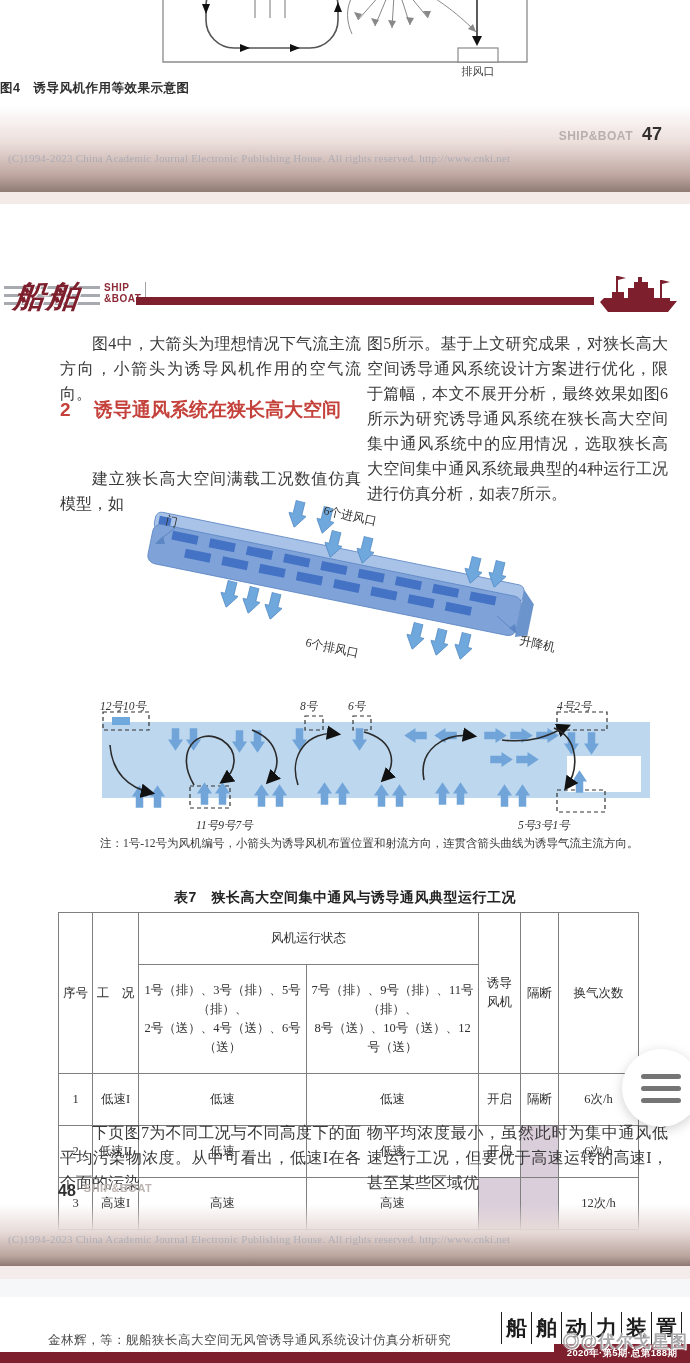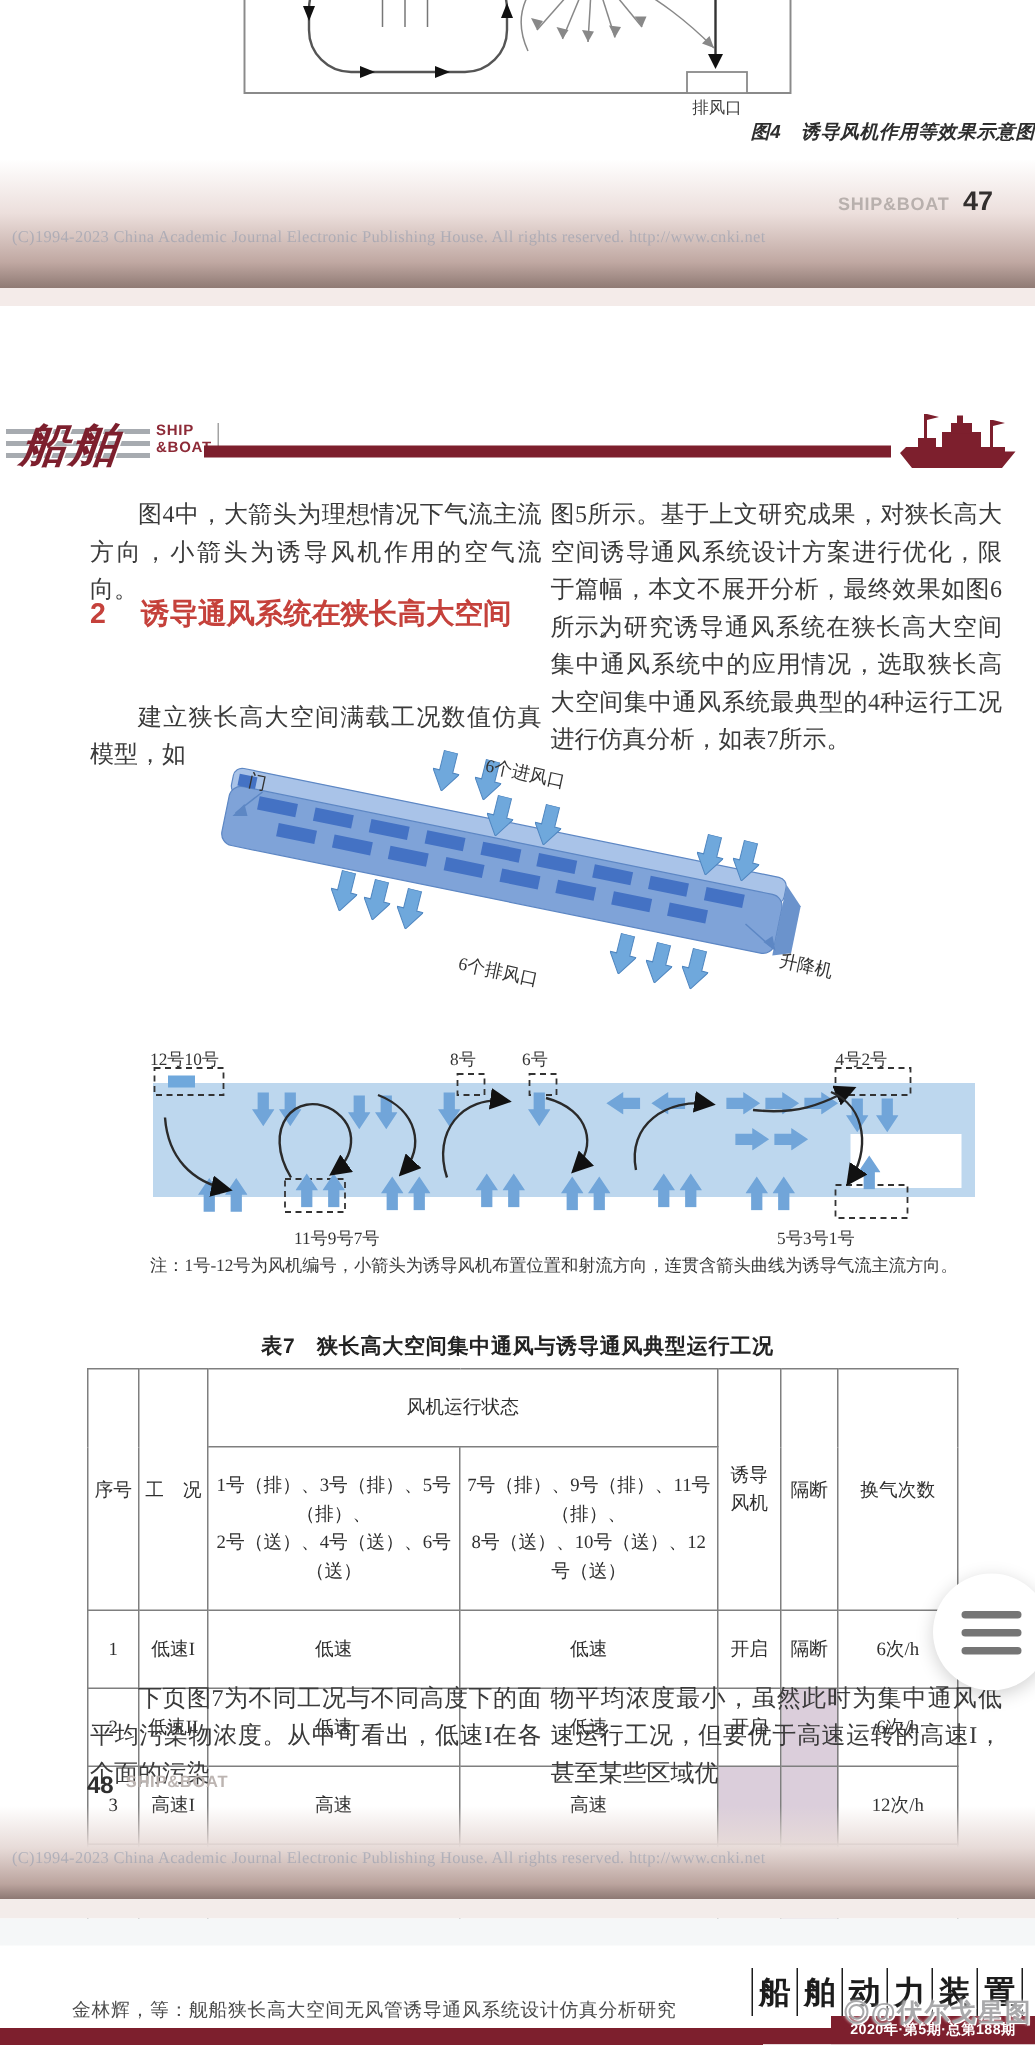--- a/index.html
+++ b/index.html
@@ -39,23 +39,23 @@
 
   
   .col{width:301px;font-size:16px;line-height:25px;text-align:justify;color:#3a3a3a;}
   .colL{left:60px;}  .colR{left:367px;}
   .indent{text-indent:2em;}
   .h2{left:60px;top:395px;width:310px;color:#c5413b;font-weight:bold;font-size:19px;line-height:29px;}
   .h2 .hno{display:inline-block;width:34px;}
   .h2 .hline2{padding-left:34px;}
 
   
-  .figcap{width:690px;text-align:right;font-size:12.5px;font-weight:bold;color:#2e2e2e;
-    font-family:"Liberation Sans",sans-serif;letter-spacing:.5px;font-style:italic;}
-  .fig6lab{font-size:11.5px;color:#333;white-space:nowrap;font-family:"Liberation Serif",serif;}
+  .figcap{width:690px;text-align:left;font-size:12.5px;font-weight:bold;color:#2e2e2e;
+    font-family:"Liberation Sans",sans-serif;letter-spacing:.5px;}
+  .fig6lab{font-size:11.5px;color:#333;white-space:nowrap;font-family:"Liberation Serif",serif;font-style:italic;}
   .fig6note{left:100px;top:836px;width:520px;font-size:11.5px;color:#3a3a3a;white-space:nowrap;}
 
   
   .tbl-title{left:0;top:889px;width:690px;text-align:center;font-size:14px;font-weight:bold;
     color:#232323;font-family:"Liberation Sans",sans-serif;letter-spacing:.5px;}
   table.t7{position:absolute;left:58px;top:912px;border-collapse:collapse;table-layout:fixed;
     font-size:12.5px;color:#2f2f2f;background:#fff;}
   table.t7 th,table.t7 td{border:1px solid #7f7f7f;text-align:center;vertical-align:middle;
     padding:16px 2px;font-weight:normal;line-height:19px;}
   table.t7 .pink{background:#dbcedb;}

